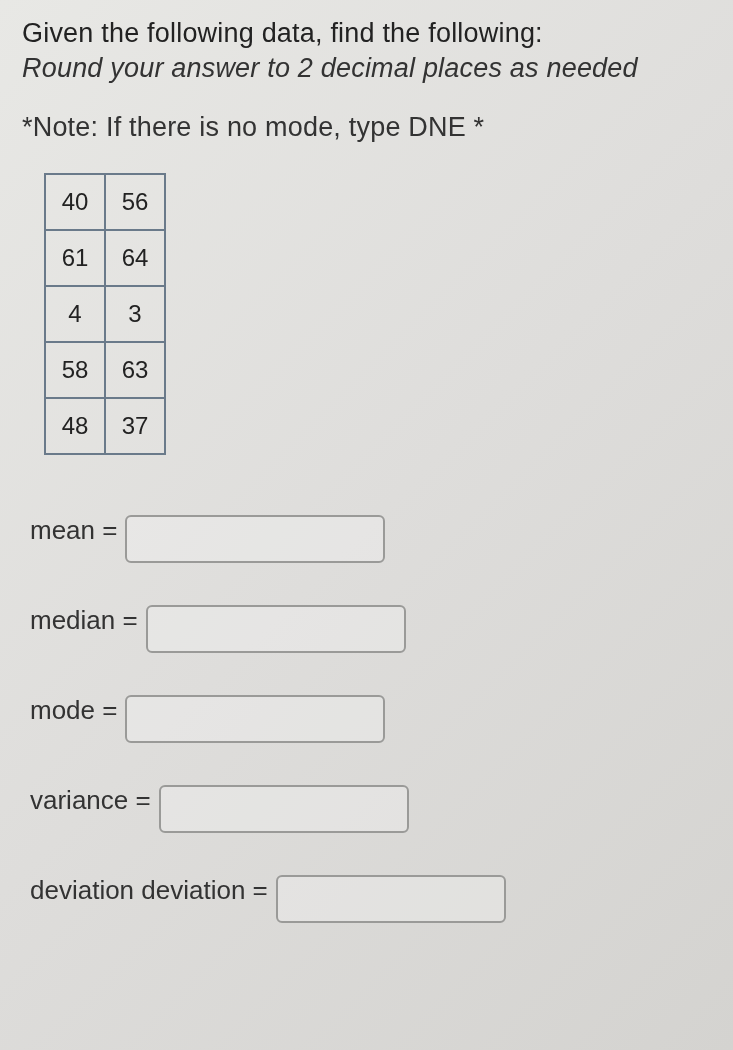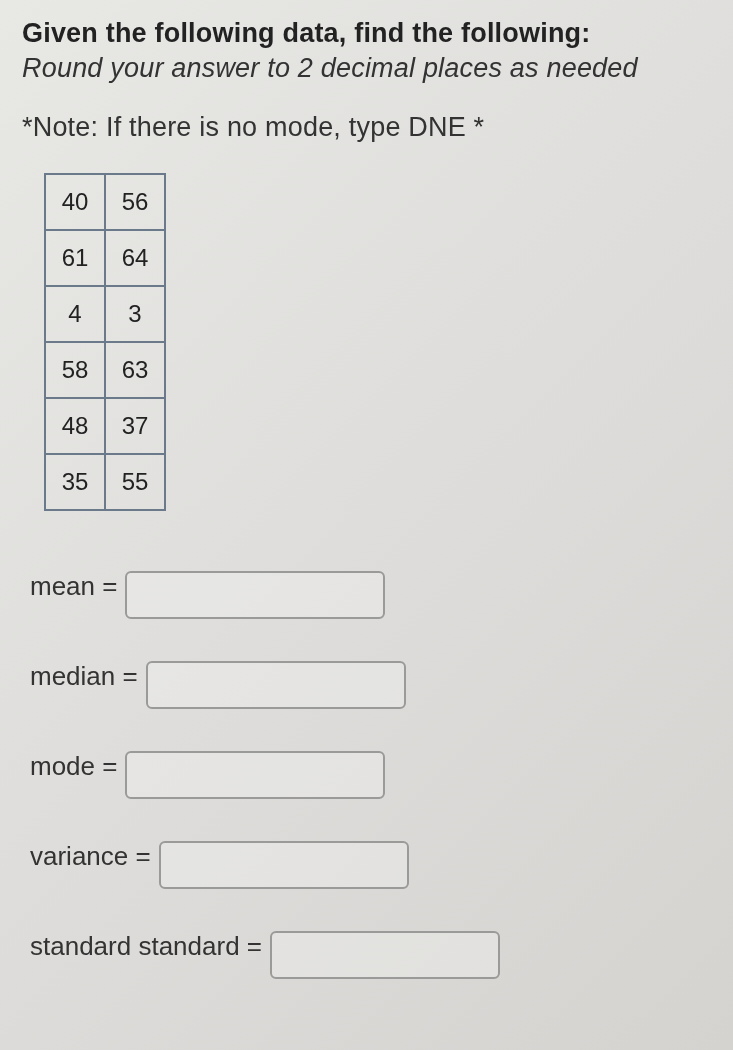--- a/index.html
+++ b/index.html
@@ -8,21 +8,21 @@
       height: 1050px;
       background: linear-gradient(135deg, #e8e8e5 0%, #dedddb 50%, #d4d3d0 100%);
       font-family: Arial, Helvetica, sans-serif;
       color: #2a2a2a;
       padding: 18px 22px;
       position: relative;
       overflow: hidden;
     }
     .prompt-line1 {
       font-size: 27px;
-      font-weight: 700;
+      font-weight: 400;
       color: #222;
       margin-bottom: 4px;
       letter-spacing: 0.2px;
     }
     .prompt-line2 {
       font-size: 27px;
       font-style: italic;
       color: #333;
       margin-bottom: 28px;
       letter-spacing: 0.2px;
@@ -98,24 +98,20 @@
     <td>3</td>
   </tr>
   <tr>
     <td>58</td>
     <td>63</td>
   </tr>
   <tr>
     <td>48</td>
     <td>37</td>
   </tr>
-  <tr>
-    <td>35</td>
-    <td>55</td>
-  </tr>
 </tbody>
   </table>
 
 <div class="answer-row">
   <span class="answer-label">mean =</span>
   <input class="answer-input w-mean" type="text" value="" style="">
 </div>
 
 <div class="answer-row">
   <span class="answer-label">median =</span>
@@ -126,15 +122,15 @@
   <span class="answer-label">mode =</span>
   <input class="answer-input w-mode" type="text" value="" style="">
 </div>
 
 <div class="answer-row">
   <span class="answer-label">variance =</span>
   <input class="answer-input w-variance" type="text" value="" style="">
 </div>
 
 <div class="answer-row">
-  <span class="answer-label">standard standard =</span>
+  <span class="answer-label">deviation deviation =</span>
   <input class="answer-input w-stddev" type="text" value="" style="">
 </div>
 
 </body></html>

